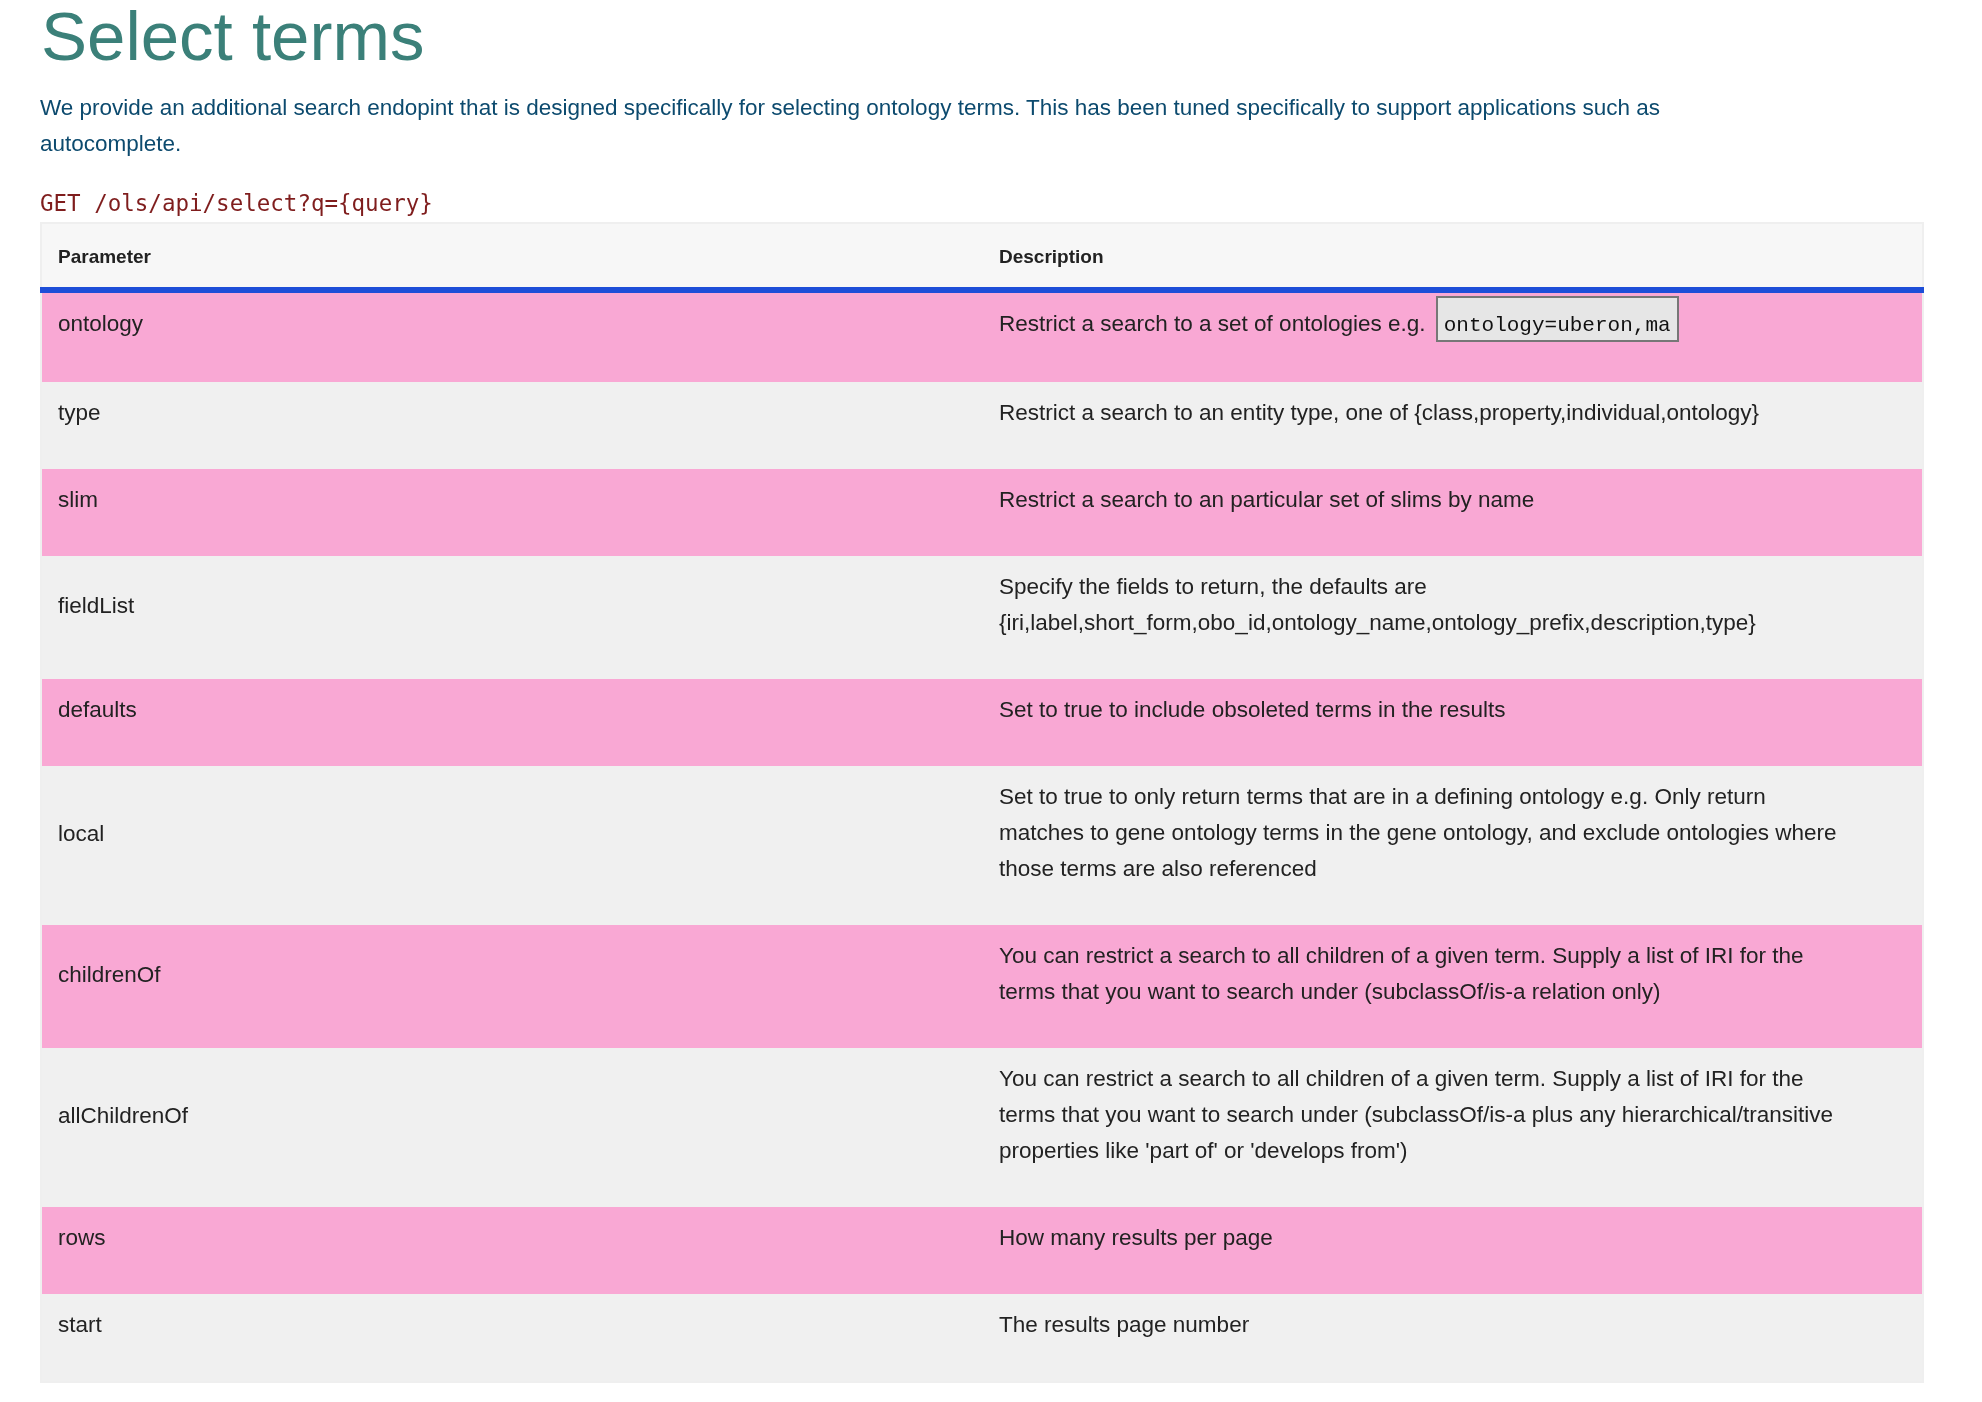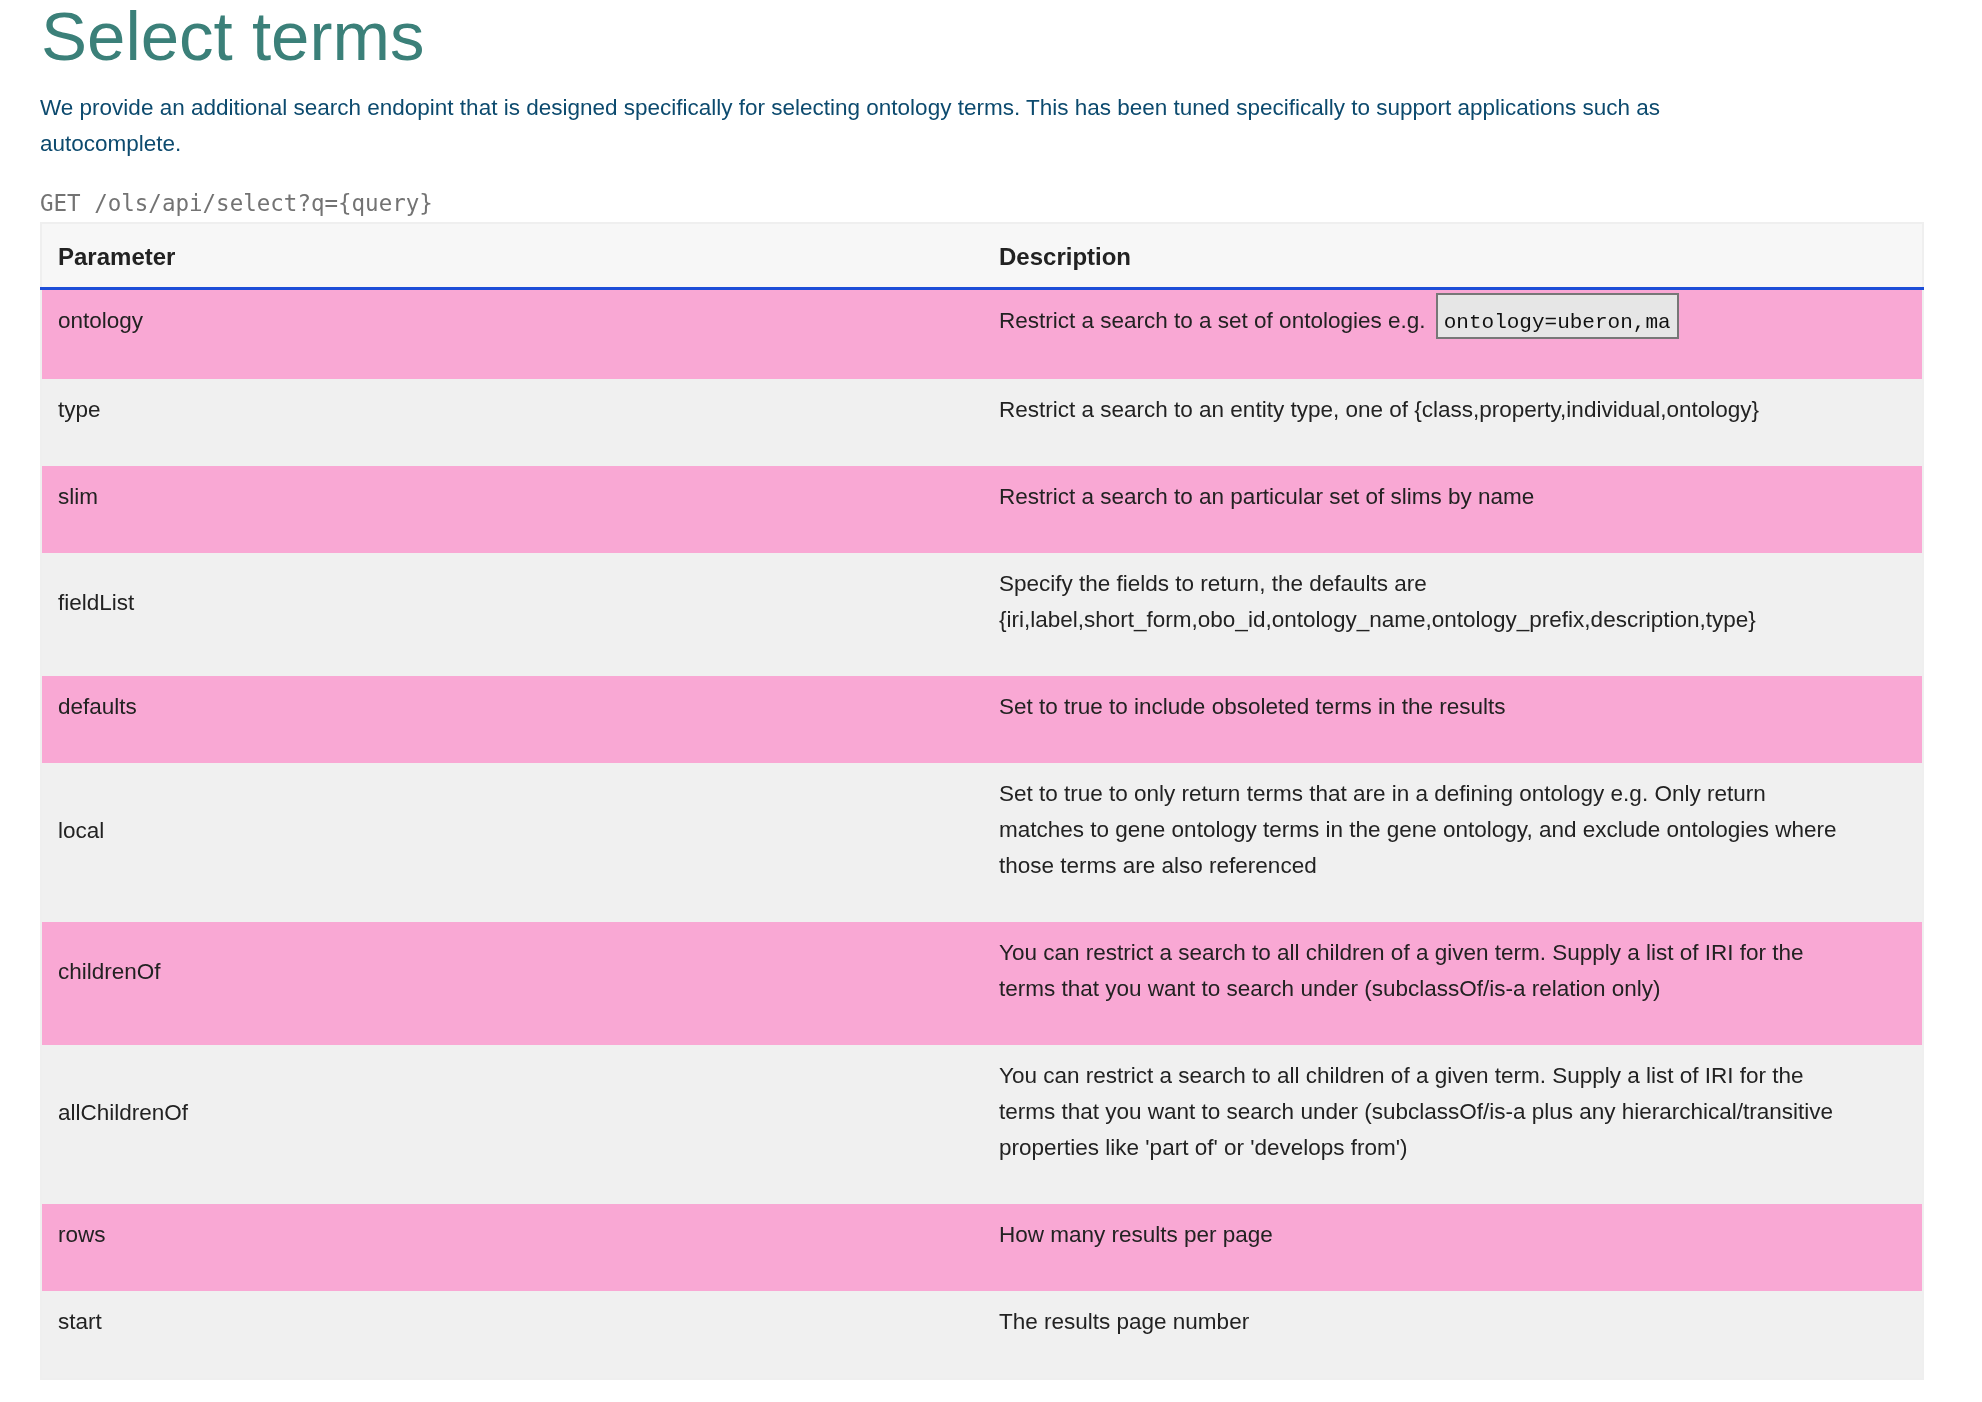--- a/index.html
+++ b/index.html
@@ -7,28 +7,28 @@
          font-family: "Liberation Sans", sans-serif; color: #222222; }
   .page { position: absolute; left: 40px; top: 0; width: 1884px; }
   h1 { margin: 0; position: absolute; top: -3px; left: 1px;
        font-family: "Liberation Sans", sans-serif; font-weight: normal;
        font-size: 69px; line-height: 80px; color: #3b8079; white-space: nowrap; }
   .intro { position: absolute; top: 90px; left: 0; width: 1884px; margin: 0;
            font-size: 22.5px; line-height: 36px; color: #0c4a6e; }
   .intro span { display: block; white-space: nowrap; }
   .endpoint { position: absolute; top: 188px; left: 0; margin: 0;
               font-family: "DejaVu Sans Mono", monospace; font-size: 22.5px;
-              line-height: 30px; color: #737373; white-space: nowrap; }
+              line-height: 30px; color: #7f1d1d; white-space: nowrap; }
   table.params { position: absolute; top: 222px; left: 0; width: 1884px;
                  border-collapse: collapse; border: 2px solid #efefef;
                  table-layout: fixed; }
   table.params col.c1 { width: 942px; }
   table.params th { background: #f7f7f7; text-align: left; font-weight: bold;
-                    font-size: 24px; line-height: 36px; padding: 15px 16px 12px 16px;
-                    border-bottom: 3px solid #1d4ed8; vertical-align: top; height: 36px; }
+                    font-size: 19px; line-height: 36px; padding: 15px 16px 12px 16px;
+                    border-bottom: 6px solid #1d4ed8; vertical-align: top; height: 36px; }
   table.params td { font-size: 22.5px; line-height: 36px; padding: 13px 16px 38px 16px;
                     vertical-align: top; }
   table.params td.pname { vertical-align: middle; padding-top: 0; padding-bottom: 0; }
   table.params td.pname span { display: block; position: relative; top: -12px; }
   table.params tr.row-even td { background: #f9a8d4; }
   table.params tr.row-odd td { background: #f0f0f0; }
   .desc-line { display: block; white-space: nowrap; }
   code.inline { font-family: "Liberation Mono", monospace; font-size: 21px;
                 background: #e6e6e6; border: 2px solid #777777; padding: 16px 6px 3px 6px;
                 color: #111111; margin-left: 4px; }

